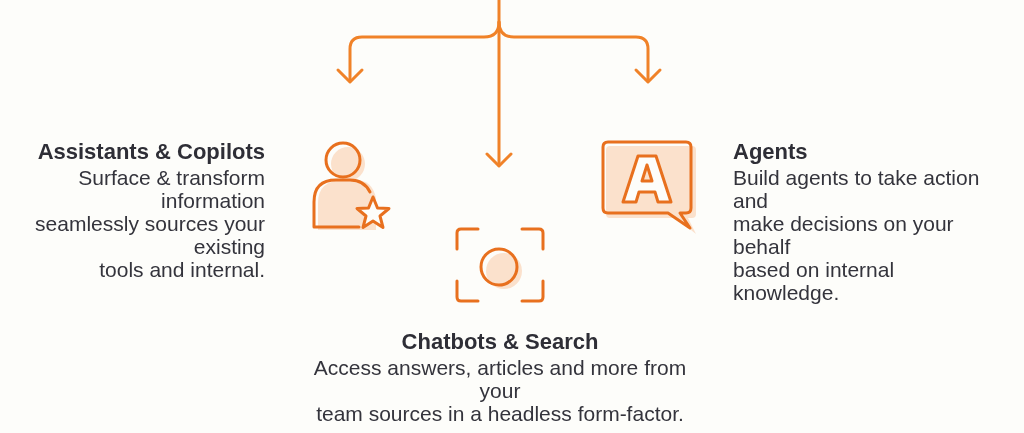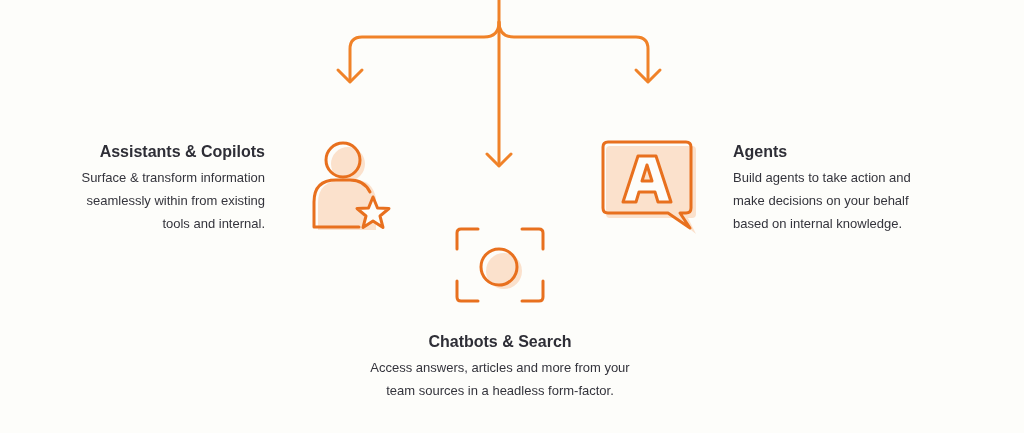--- a/index.html
+++ b/index.html
@@ -19,28 +19,28 @@
     }
     svg.flow {
       position: absolute;
       left: 0;
       top: 0;
     }
     .block {
       position: absolute;
     }
     .title {
-      font-size: 16px;
+      font-size: 22px;
       font-weight: bold;
       line-height: 22px;
       color: #2e2e36;
       margin-bottom: 3px;
     }
     .desc {
-      font-size: 13px;
+      font-size: 21px;
       line-height: 23px;
       color: #34343c;
     }
     .left-block {
       left: 0;
       width: 265px;
       top: 141px;
       text-align: right;
     }
     .right-block {
@@ -106,21 +106,21 @@
       <path d="M5 56 L5 72 Q5 76 9 76 L26 76"></path>
       <path d="M91 56 L91 72 Q91 76 87 76 L70 76"></path>
       <circle cx="47" cy="42" r="18"></circle>
     </g>
   </svg>
 
   <div class="block left-block">
     <div class="title">Assistants &amp; Copilots</div>
     <div class="desc">
       <div>Surface &amp; transform information</div>
-      <div>seamlessly within from existing</div>
+      <div>seamlessly sources your existing</div>
       <div>tools and internal.</div>
     </div>
   </div>
 
   <div class="block bottom-block">
     <div class="title">Chatbots &amp; Search</div>
     <div class="desc">
       <div>Access answers, articles and more from your</div>
       <div>team sources in a headless form-factor.</div>
     </div>

